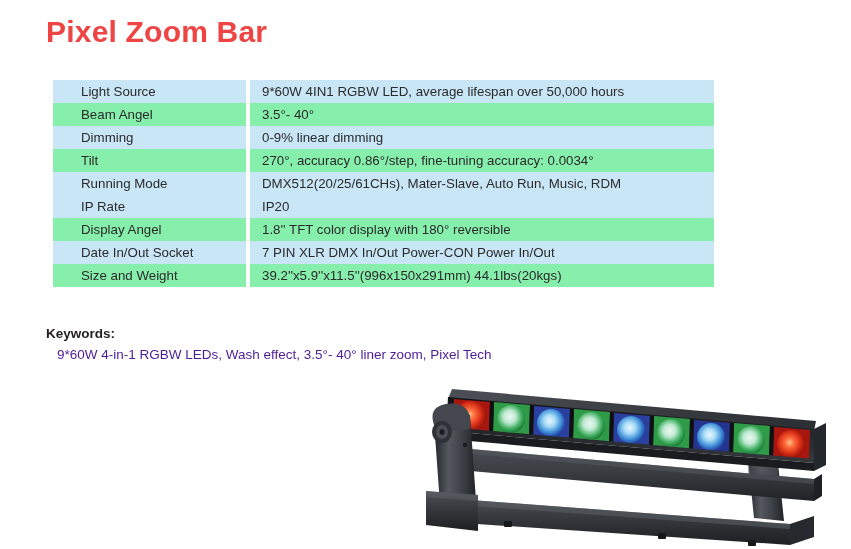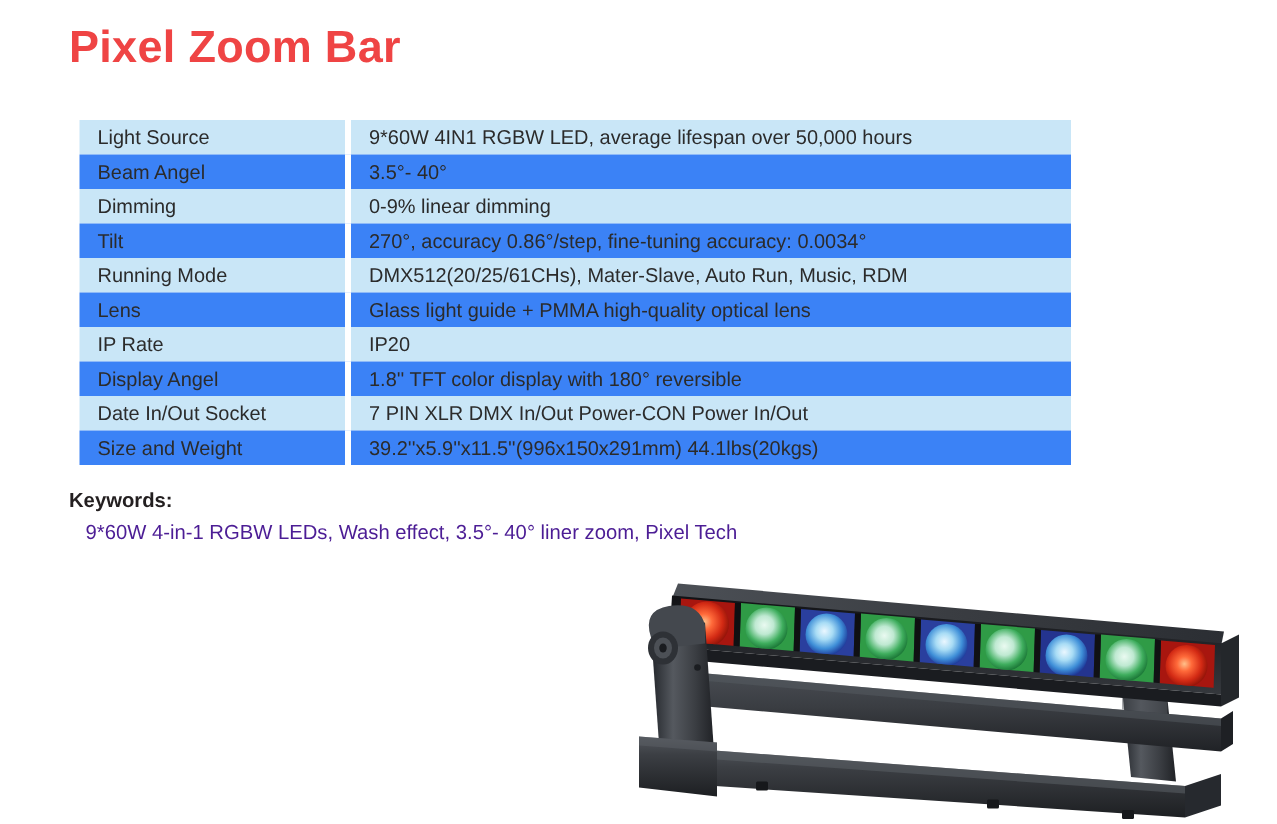--- a/index.html
+++ b/index.html
@@ -50,28 +50,28 @@
   .spec-table td {
     padding: 0;
     vertical-align: middle;
     font-size: 13.3px;
     line-height: 17px;
     color: #2b2b2b;
     white-space: nowrap;
   }
   .spec-table td.k {
     width: 165px;
-    padding-left: 12px;
+    padding-left: 28px;
     border-right: 4px solid #ffffff;
   }
   .spec-table td.v {
     padding-left: 12px;
   }
   .row-a td { background: #c9e6f7; }
-  .row-b td { background: #3b82f6; }
+  .row-b td { background: #86efac; }
 
   
   .keywords-block {
     position: absolute;
     left: 46px;
     top: 325px;
     width: 640px;
   }
   .keywords-title {
     font-size: 13.5px;
@@ -119,24 +119,20 @@
         <td class="k">Dimming</td>
         <td class="v">0-9% linear dimming</td>
       </tr>
       <tr class="row-b">
         <td class="k">Tilt</td>
         <td class="v">270°, accuracy 0.86°/step, fine-tuning accuracy: 0.0034°</td>
       </tr>
       <tr class="row-a">
         <td class="k">Running Mode</td>
         <td class="v">DMX512(20/25/61CHs), Mater-Slave, Auto Run, Music, RDM</td>
-      </tr>
-      <tr class="row-b">
-        <td class="k">Lens</td>
-        <td class="v">Glass light guide + PMMA high-quality optical lens</td>
       </tr>
       <tr class="row-a">
         <td class="k">IP Rate</td>
         <td class="v">IP20</td>
       </tr>
       <tr class="row-b">
         <td class="k">Display Angel</td>
         <td class="v">1.8'' TFT color display with 180° reversible</td>
       </tr>
       <tr class="row-a">

